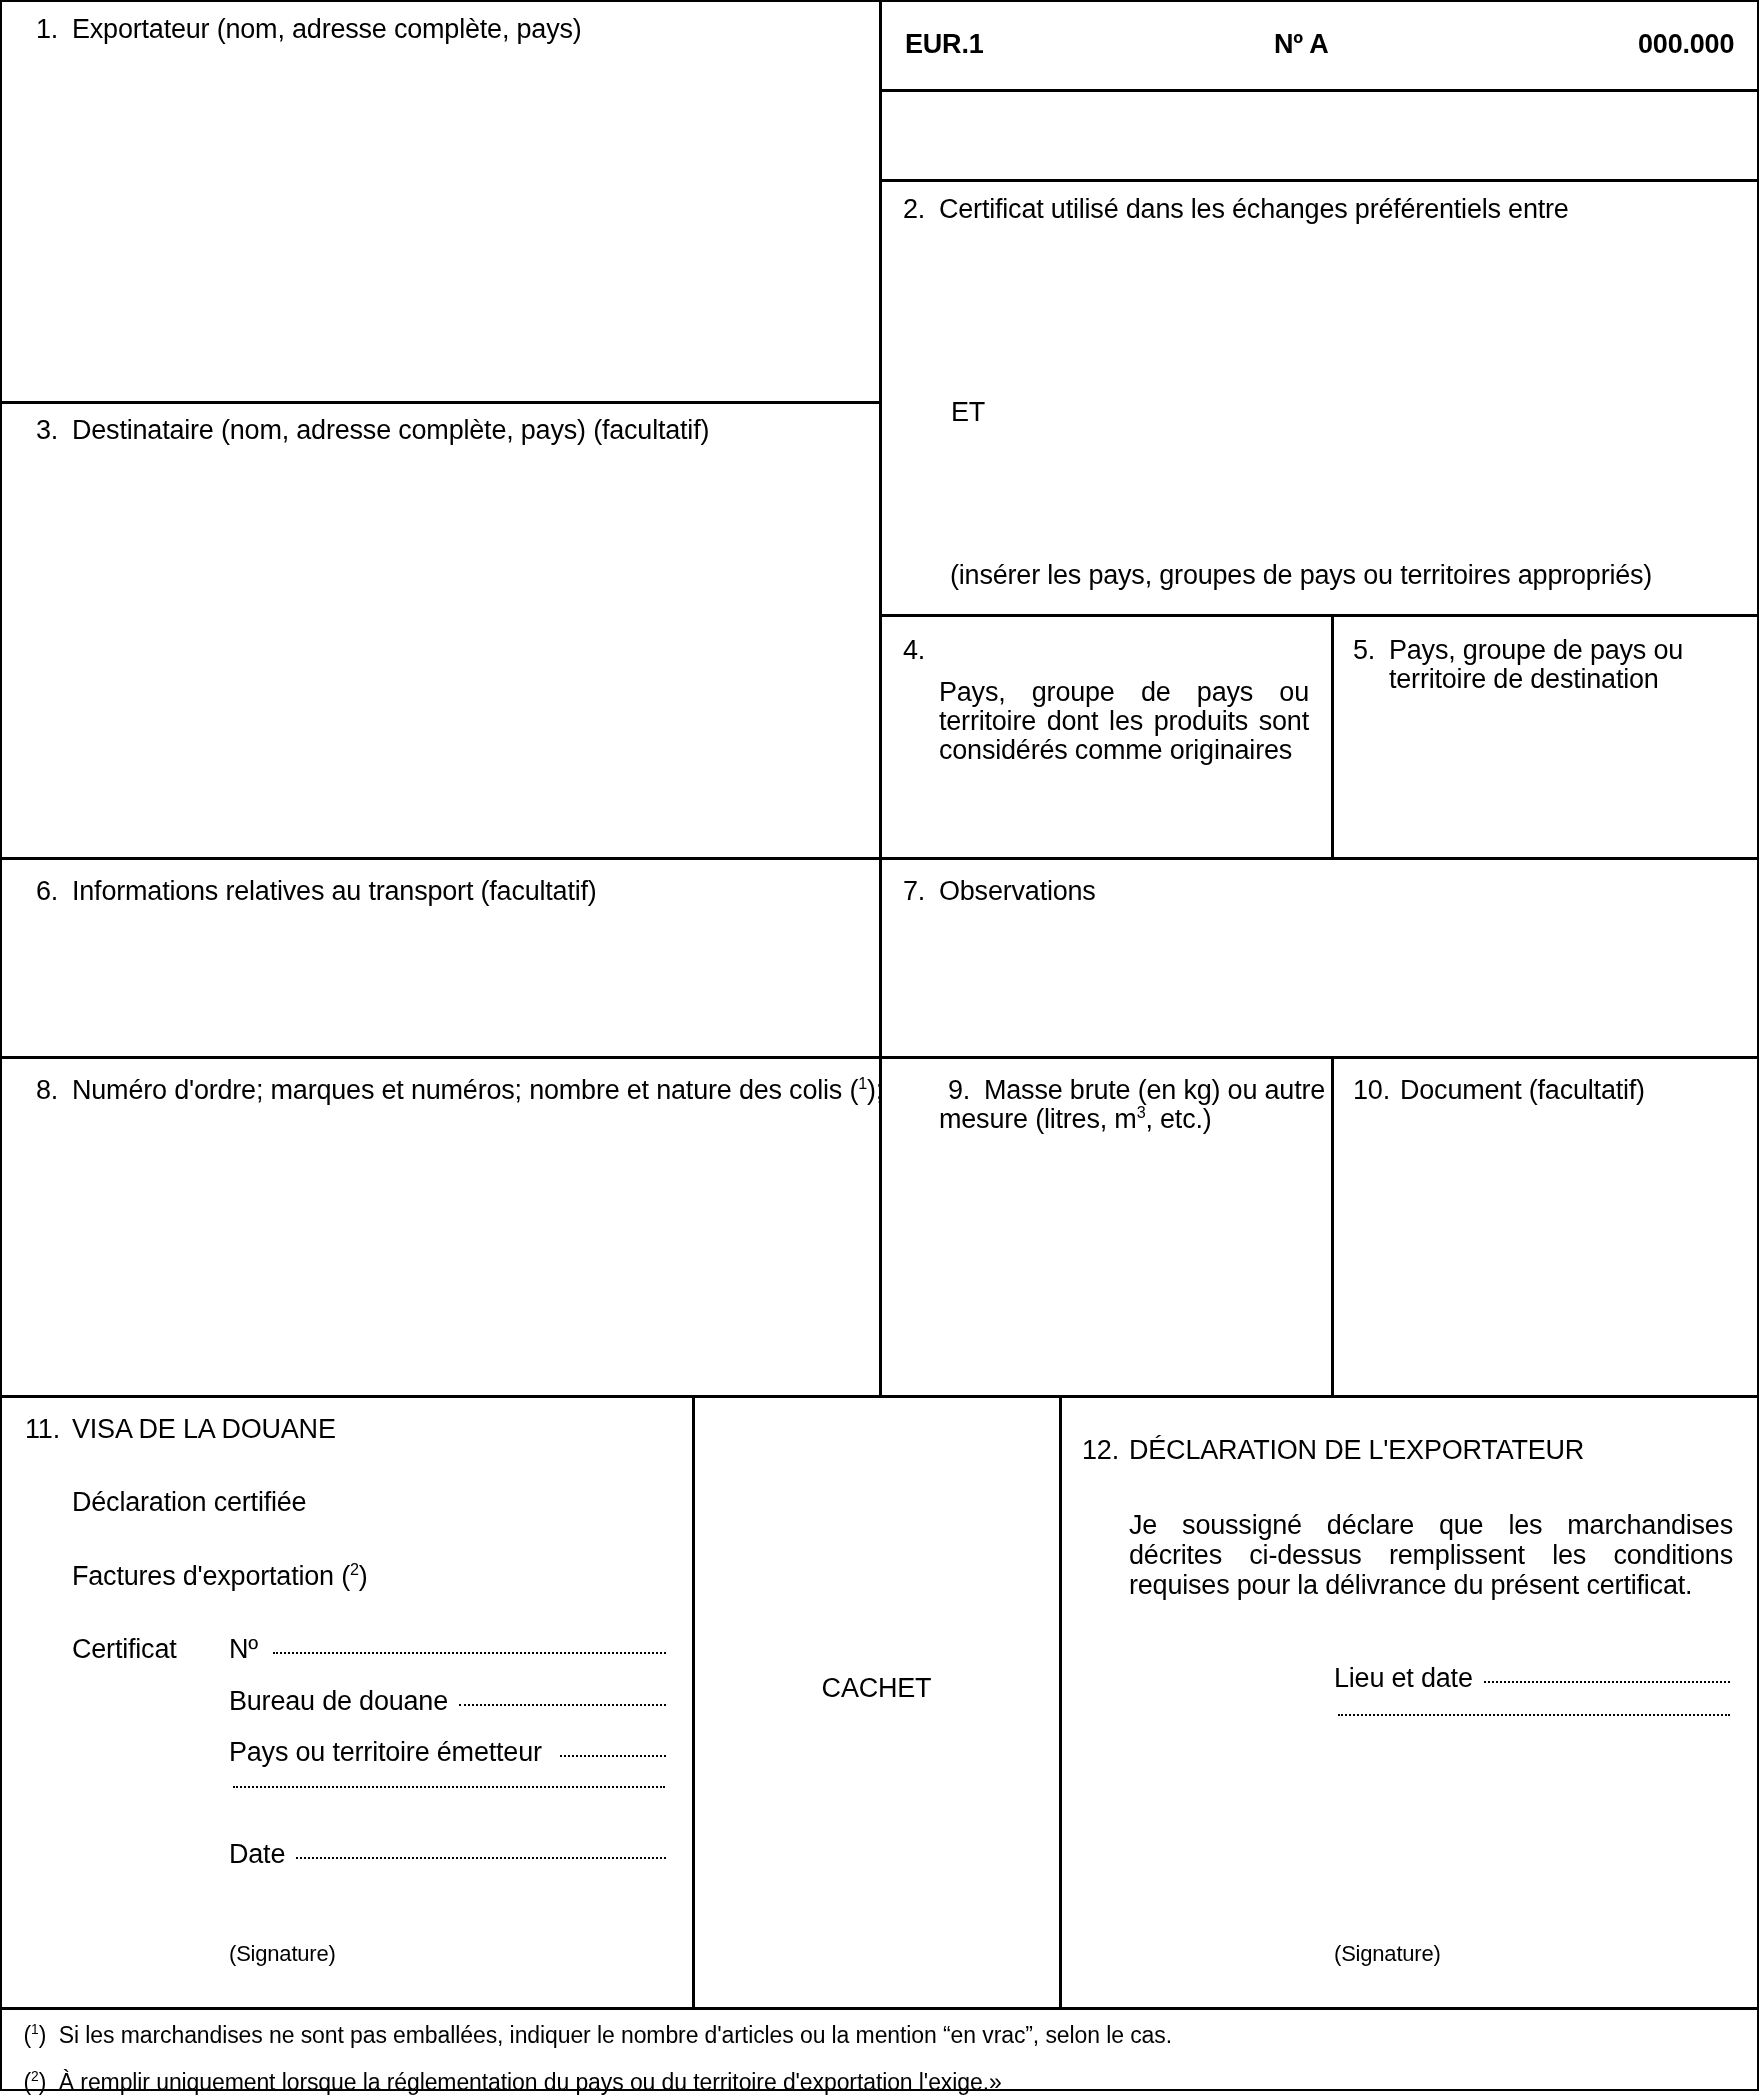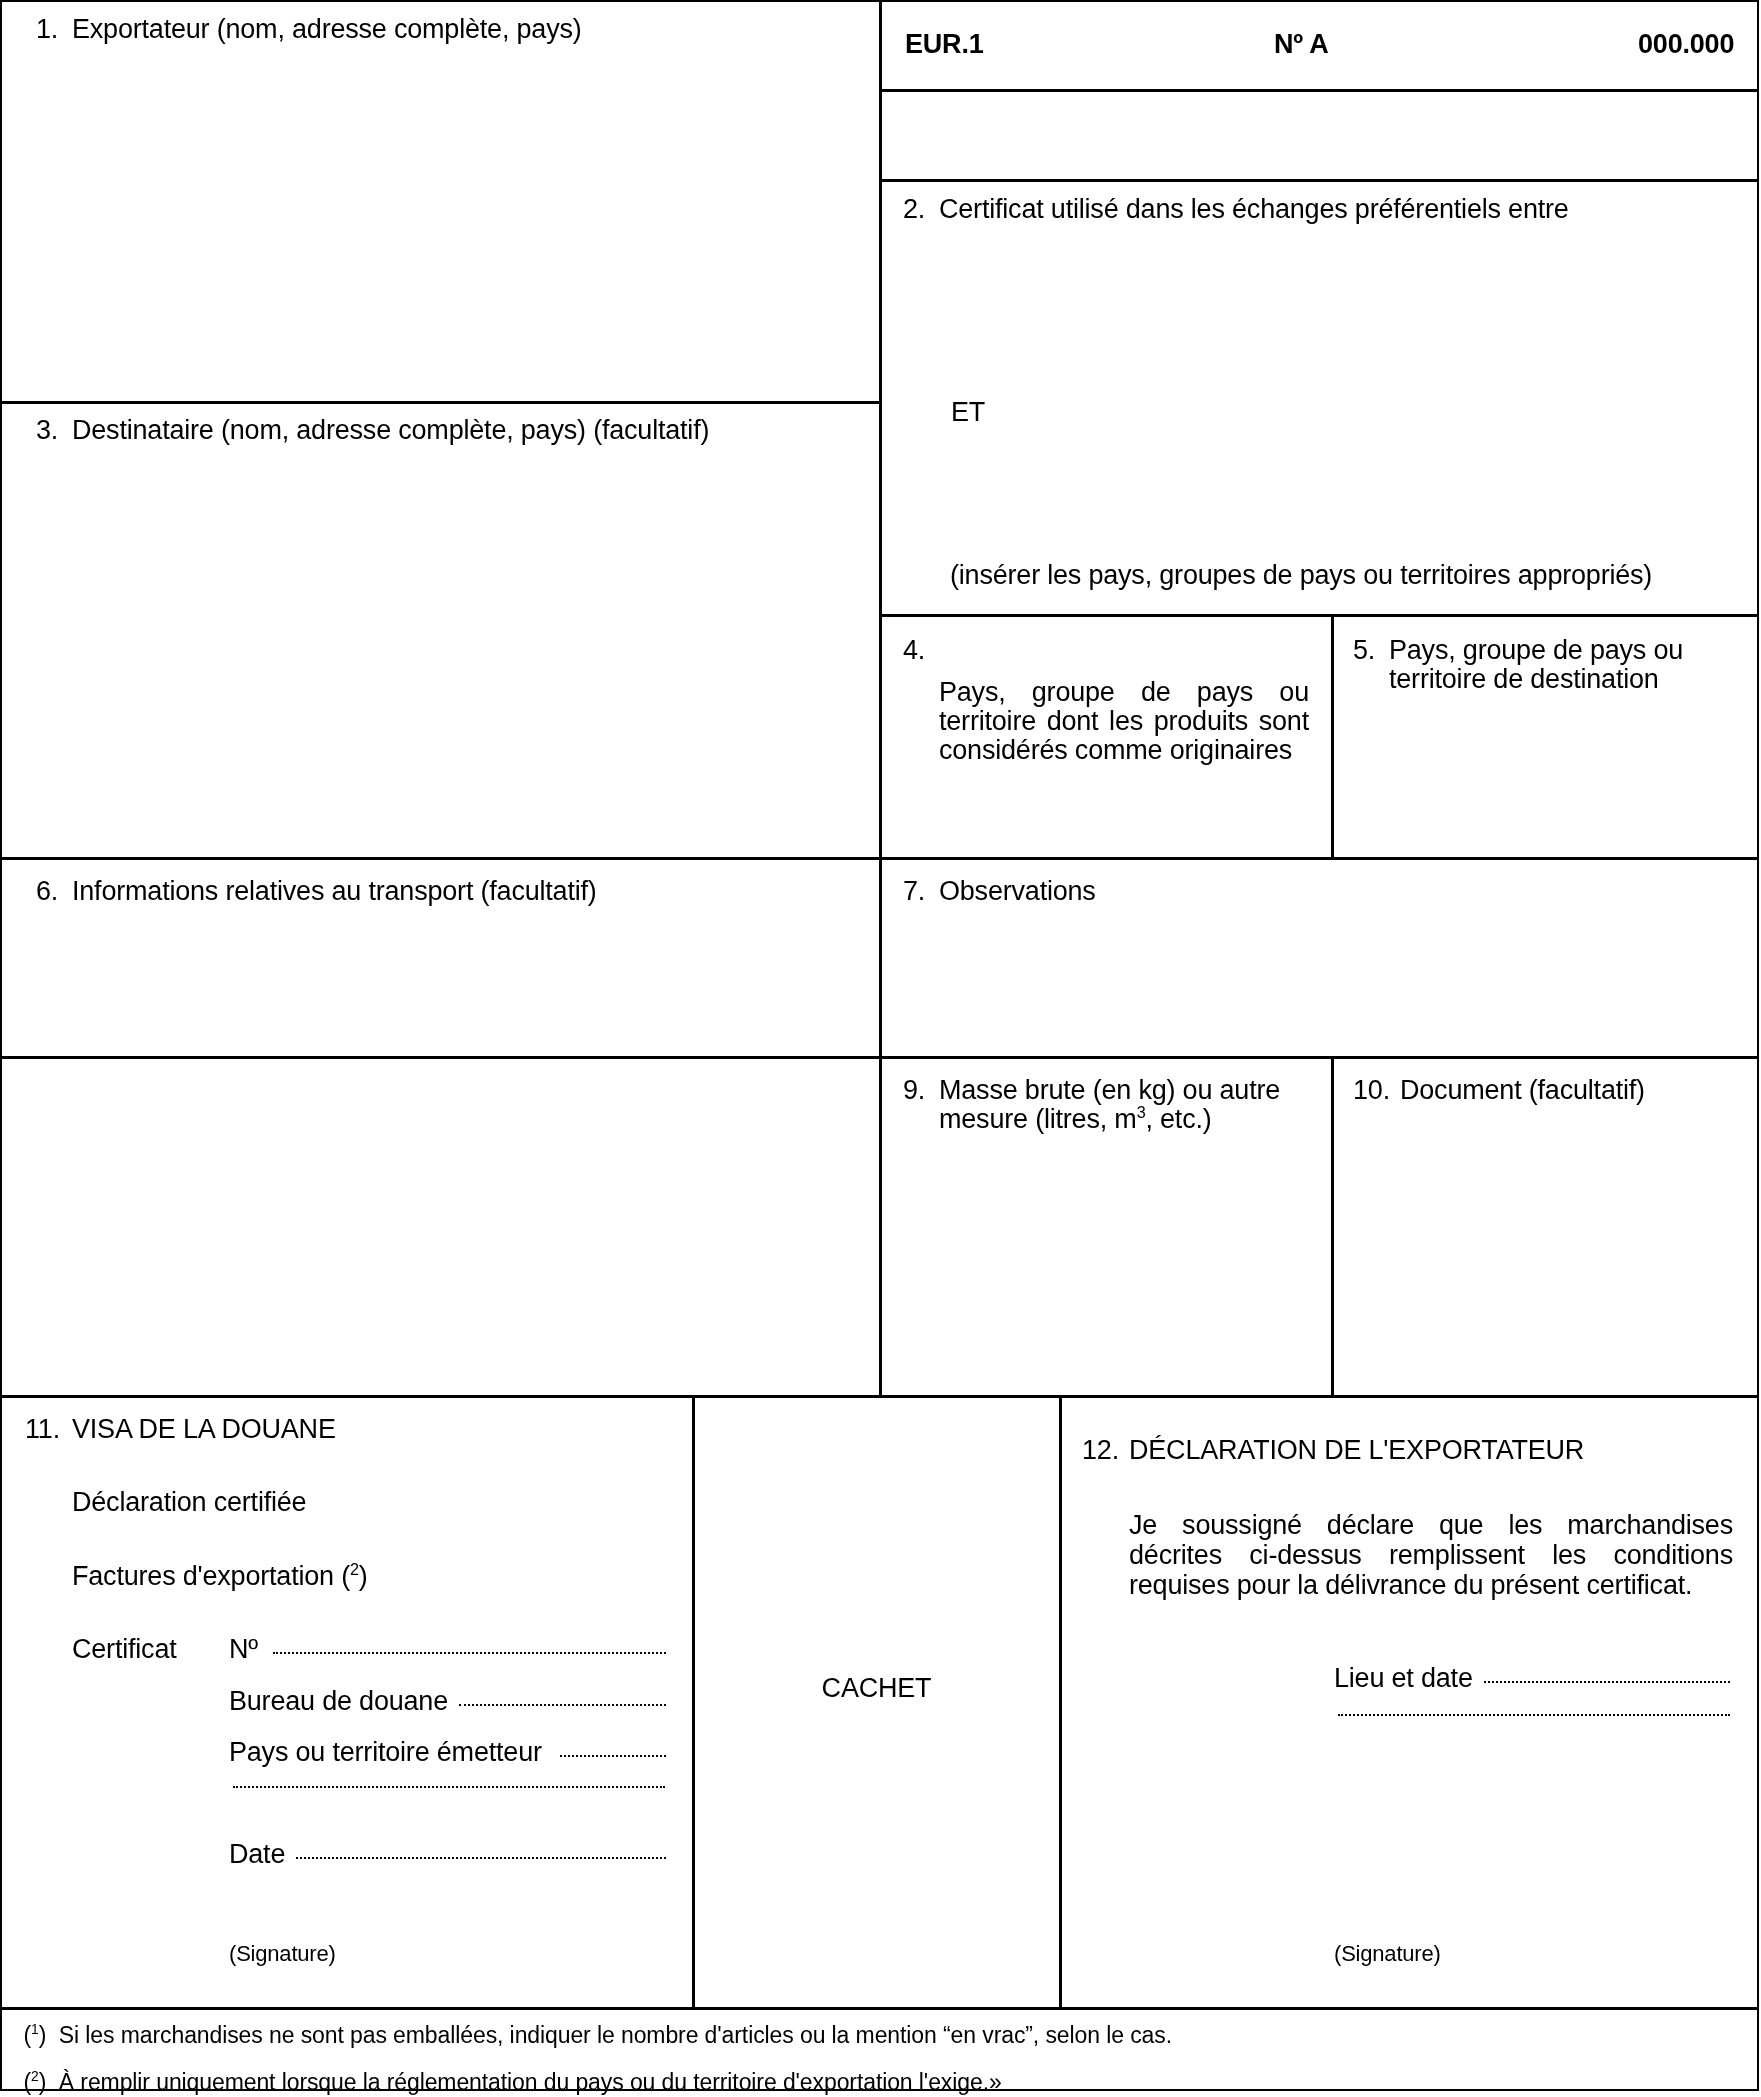--- a/index.html
+++ b/index.html
@@ -95,25 +95,28 @@
   <span class="num">6.</span><span>Informations relatives au transport (facultatif)</span>
 </div>
 <div style="position:absolute; left:3.7px; top:917px; width:873px; height:138px;"></div>
 
 <div class="txt" style="left:903px; top:877px;">
   <span class="num">7.</span><span>Observations</span>
 </div>
 <div style="position:absolute; left:883px; top:917px; width:873px; height:138px;"></div>
 
 <div class="block" style="left:36px; top:1076px; width:830px;">
+  <div style="white-space:nowrap;">
+    <span class="num">8.</span><span>Numéro d'ordre; marques et numéros; nombre et nature des colis (</span><sup>1</sup><span>);</span>
+  </div>
 </div>
 <div style="position:absolute; left:3.7px; top:1140px; width:873px; height:254px;"></div>
 
 <div class="block" style="left:903px; top:1076px; width:409px;">
-  <div style="white-space:nowrap;"><span class="num">9.</span><span>Masse brute (en kg) ou autre</span></div>
+  <div style="white-space:nowrap;margin-left:45px;"><span class="num">9.</span><span>Masse brute (en kg) ou autre</span></div>
   <div style="padding-left:36px; white-space:nowrap;"><span>mesure (litres, m</span><sup>3</sup><span>, etc.)</span></div>
 </div>
 <div style="position:absolute; left:883px; top:1140px; width:446px; height:254px;"></div>
 
 <div class="txt" style="left:1353px; top:1076px;">
   <span class="num-wide">10.</span><span>Document (facultatif)</span>
 </div>
 <div style="position:absolute; left:1334px; top:1115px; width:421px; height:279px;"></div>
 
 <div class="txt" style="left:25px; top:1415px;">

